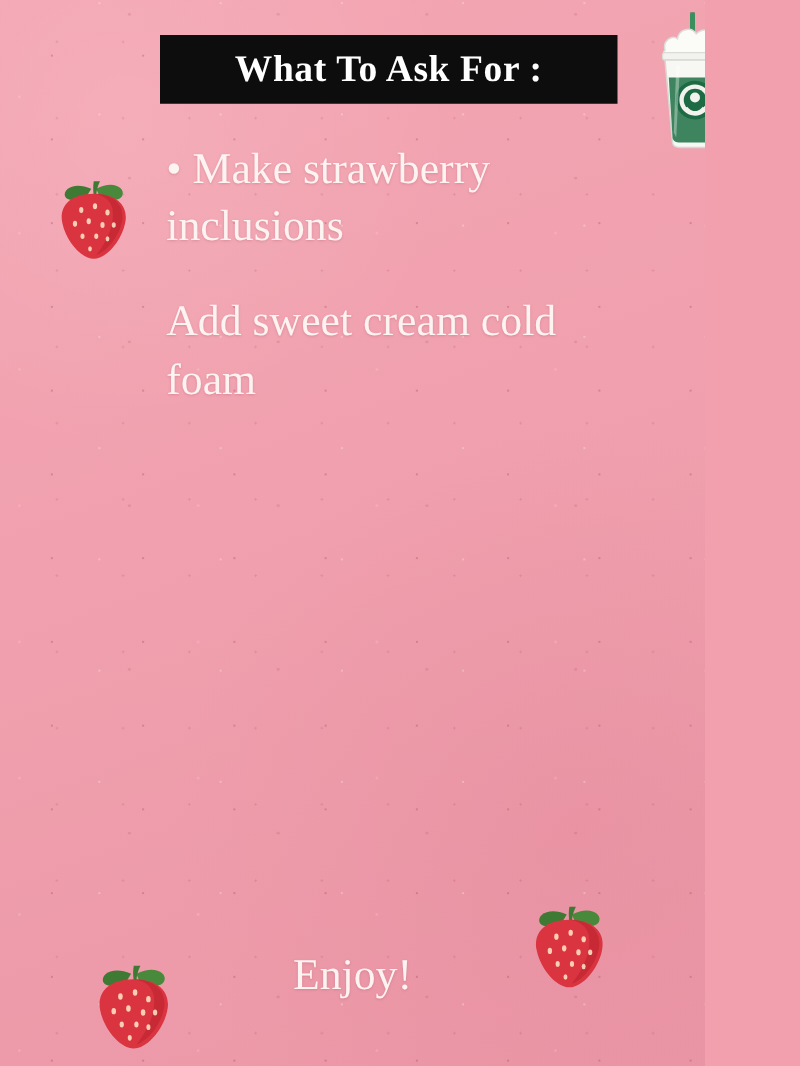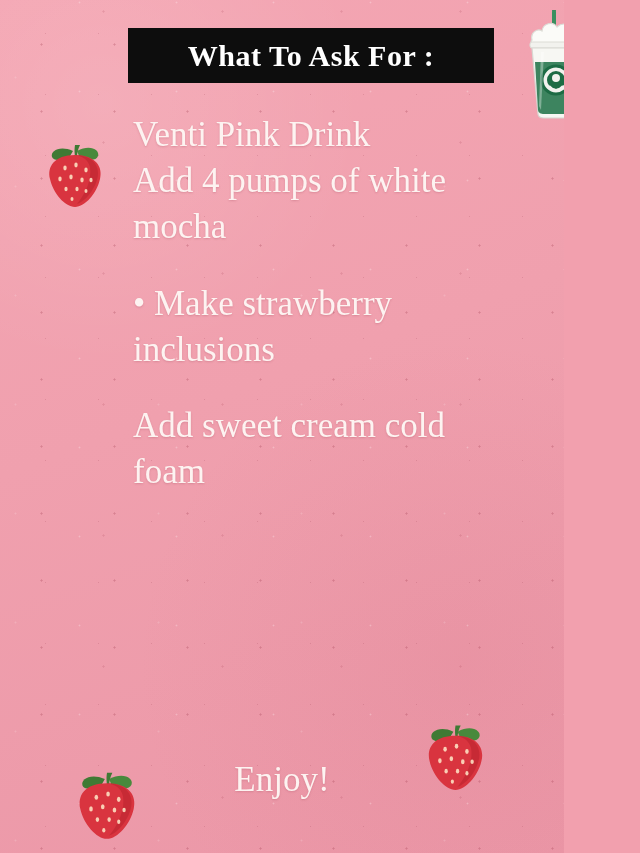--- a/index.html
+++ b/index.html
@@ -217,23 +217,20 @@
 
       <path d="M33 46 L36 46 L33 104 L31 100 Z" fill="#ffffff" opacity="0.35"></path>
     </svg>
   </div>
 
   <div class="title-banner">
     <span class="title-text">What To Ask For :</span>
   </div>
 
   <div class="body-text">
-    <p class="blk">Venti Pink Drink
-Add 4 pumps of white
-mocha</p>
     <p class="blk">• Make strawberry
 inclusions</p>
     <p class="blk last">Add sweet cream cold
 foam</p>
   </div>
 
   <div class="enjoy">Enjoy!</div>
 </div>
 
 </body></html>

